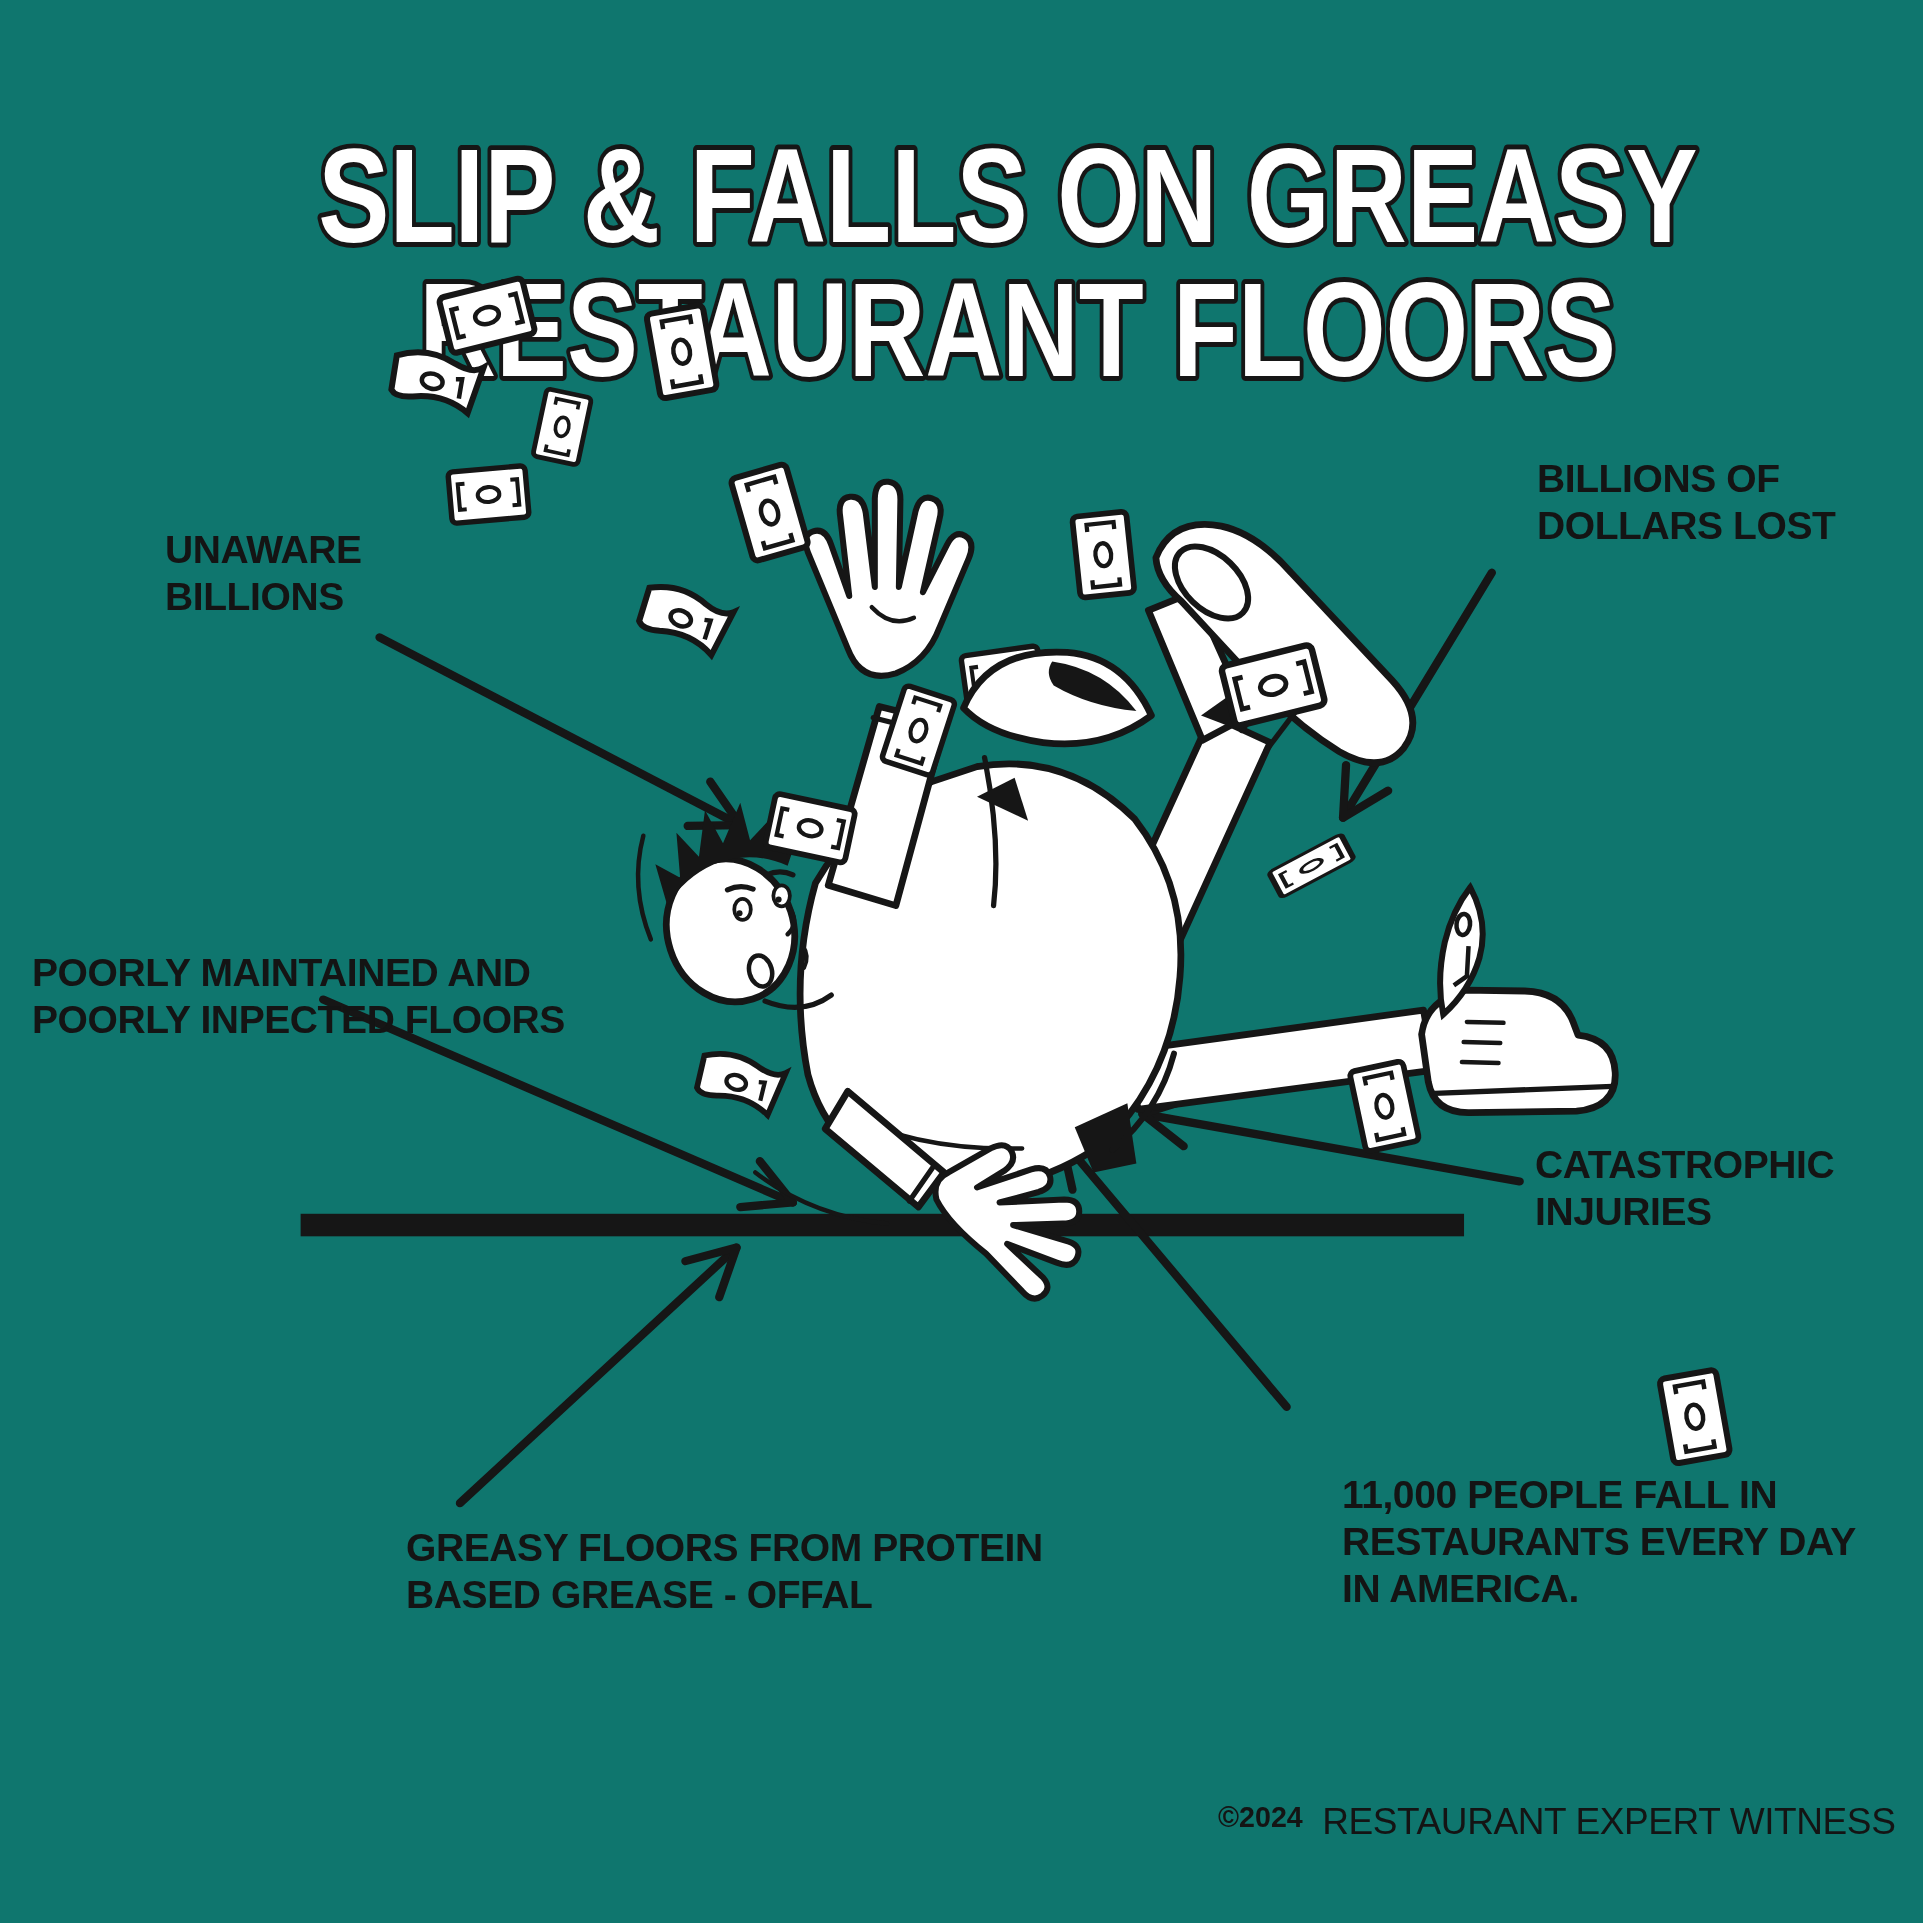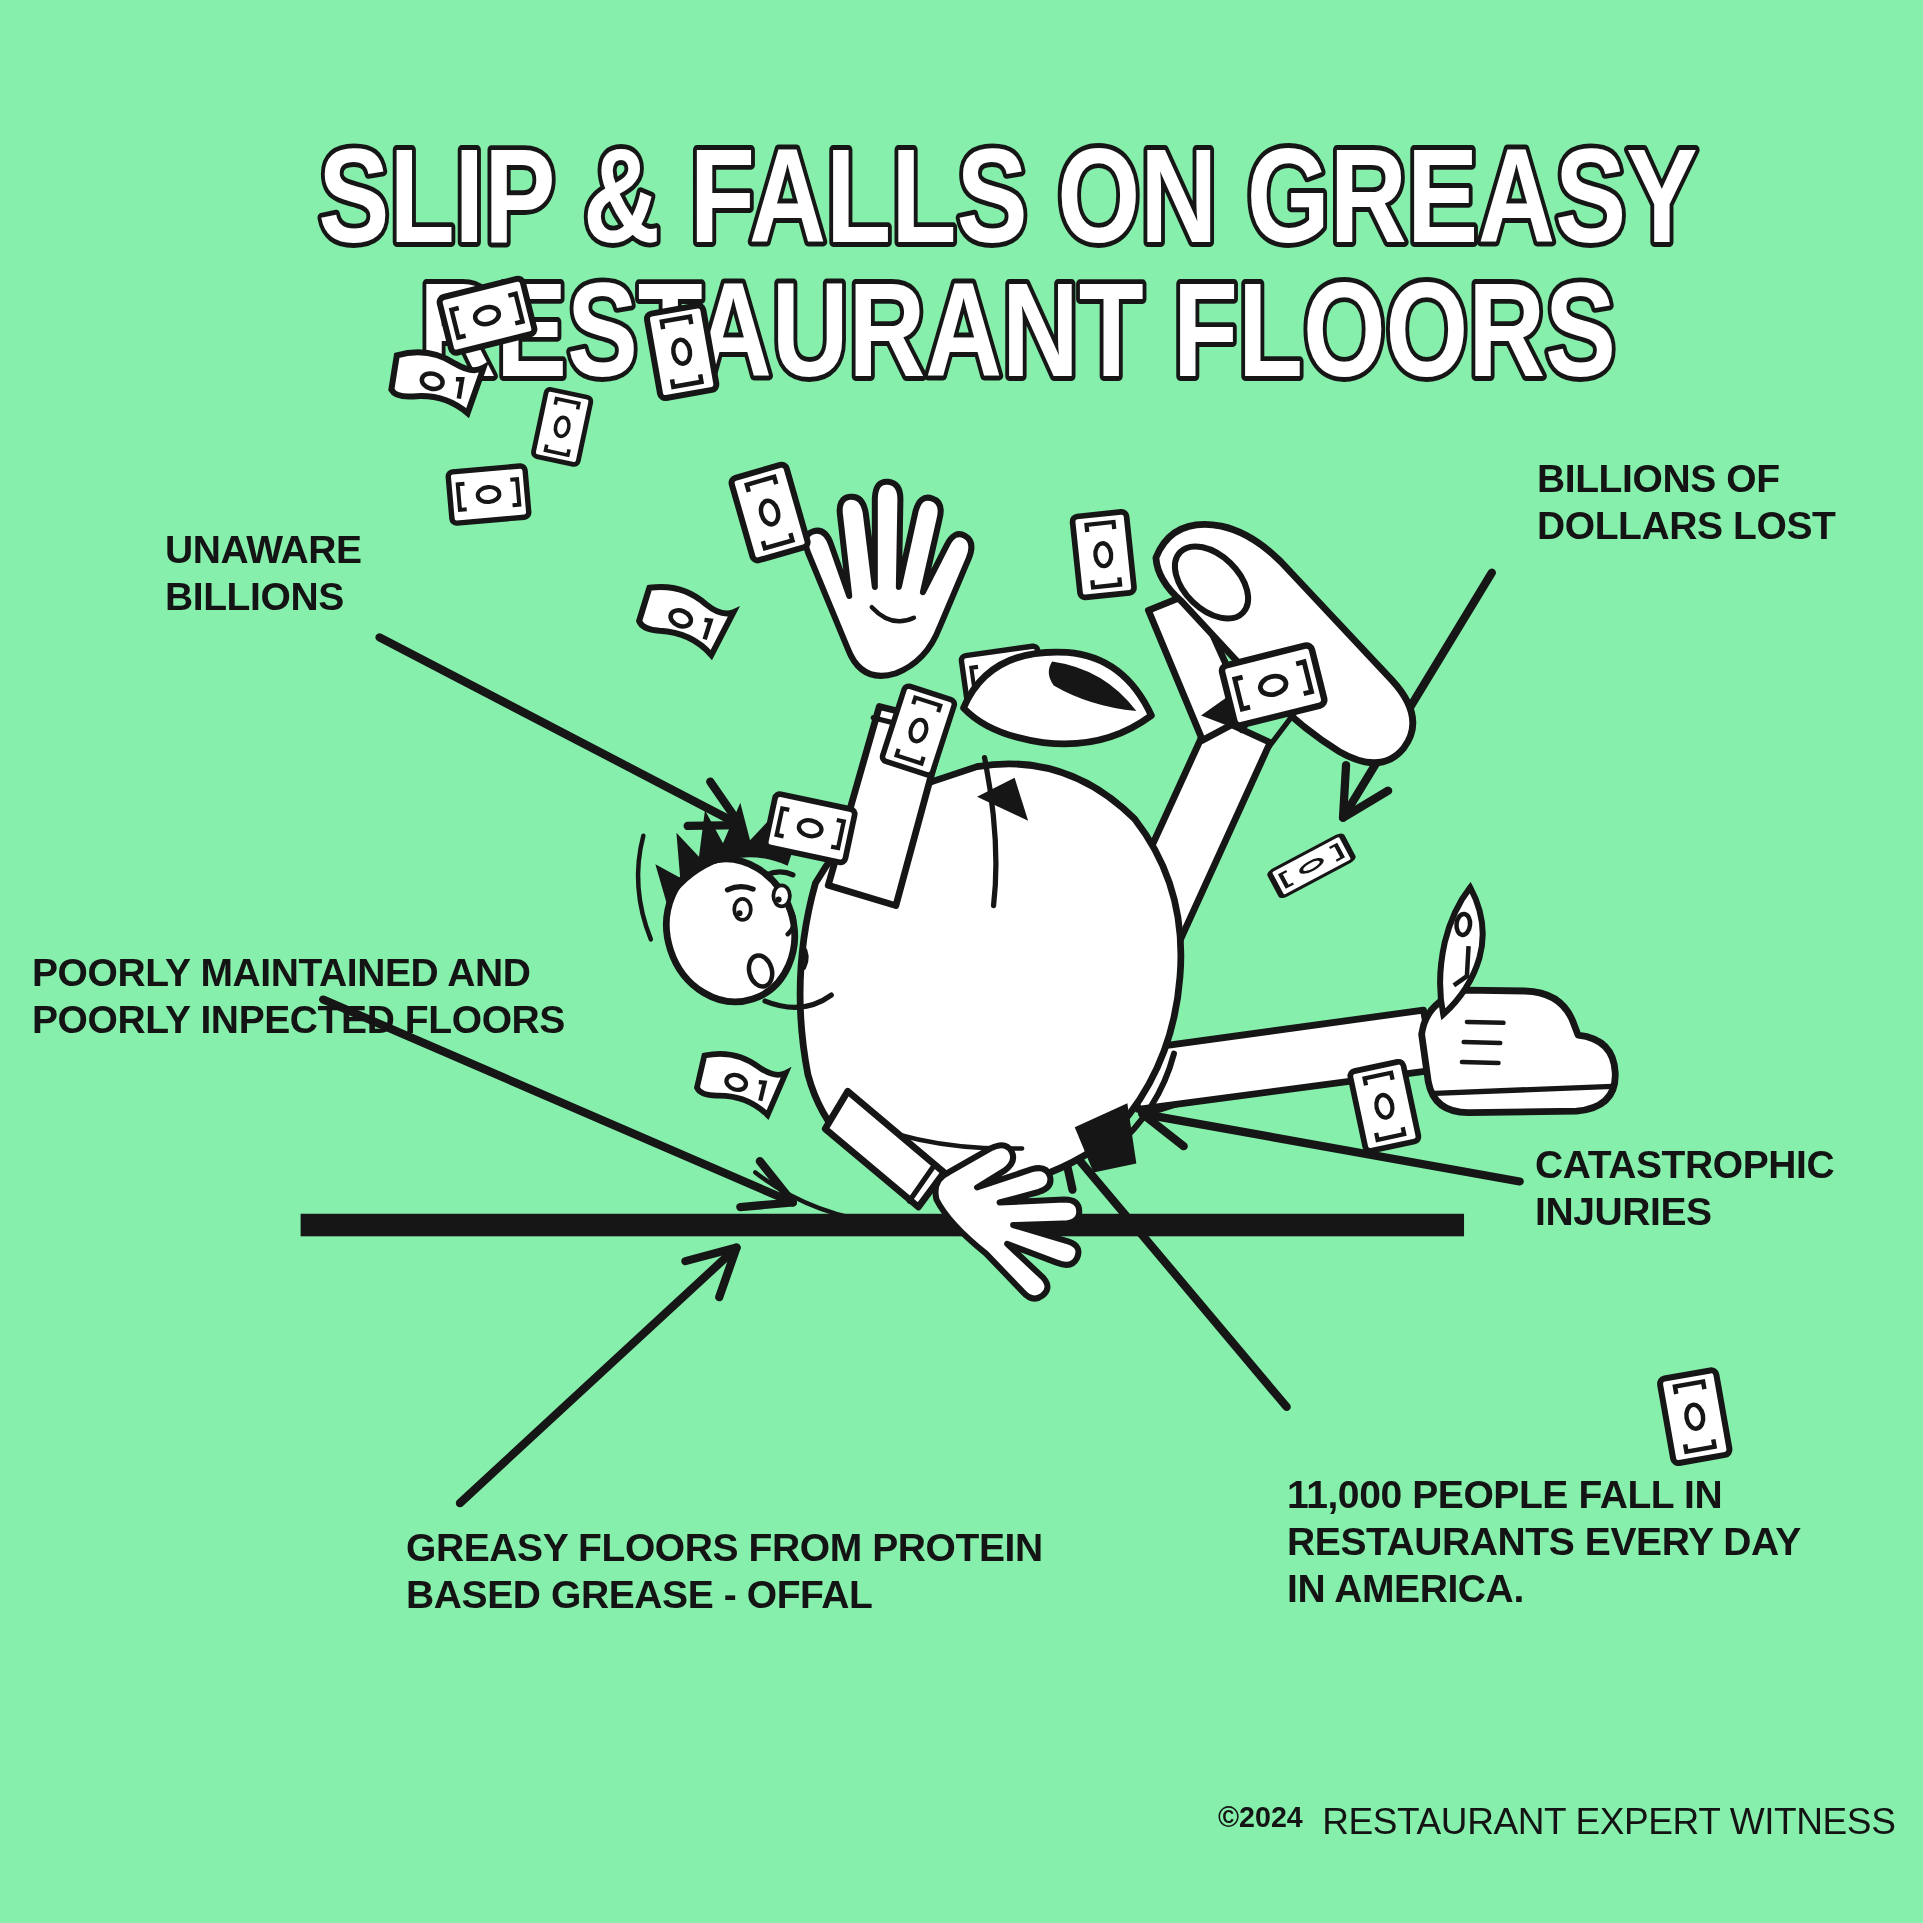--- a/index.html
+++ b/index.html
@@ -1,19 +1,19 @@
 <!DOCTYPE html>
 <html style="font-size:12px"><head>
 <meta charset="utf-8">
 <style>
   html,body{margin:0;padding:0;background:#ffffff;}
   .stage{
     position:relative;
     width:1924px;height:1924px;
-    background:#86efac;
+    background:#0f766e;
     font-family:"Liberation Sans",sans-serif;
     overflow:hidden;
   }
   .art{position:absolute;left:0;top:0;width:1924px;height:1924px;}
   .title-text{
     font-family:"Liberation Sans",sans-serif;
     font-weight:bold;
     font-size:178px;
     fill:#ffffff;
     stroke:#161616;
@@ -214,21 +214,21 @@
   <div class="label" style="left:1535px;top:1141px;">
     <div>CATASTROPHIC</div>
     <div>INJURIES</div>
   </div>
 
   <div class="label" style="left:406px;top:1524px;">
     <div>GREASY FLOORS FROM PROTEIN</div>
     <div>BASED GREASE - OFFAL</div>
   </div>
 
-  <div class="label" style="left:1287px;top:1471px;">
+  <div class="label" style="left:1342px;top:1471px;">
     <div>11,000 PEOPLE FALL IN</div>
     <div>RESTAURANTS EVERY DAY</div>
     <div>IN AMERICA.</div>
   </div>
 
   <div class="footer">
     <span class="copyright">©2024</span>
     <span class="brand">RESTAURANT EXPERT WITNESS</span>
   </div>
 

